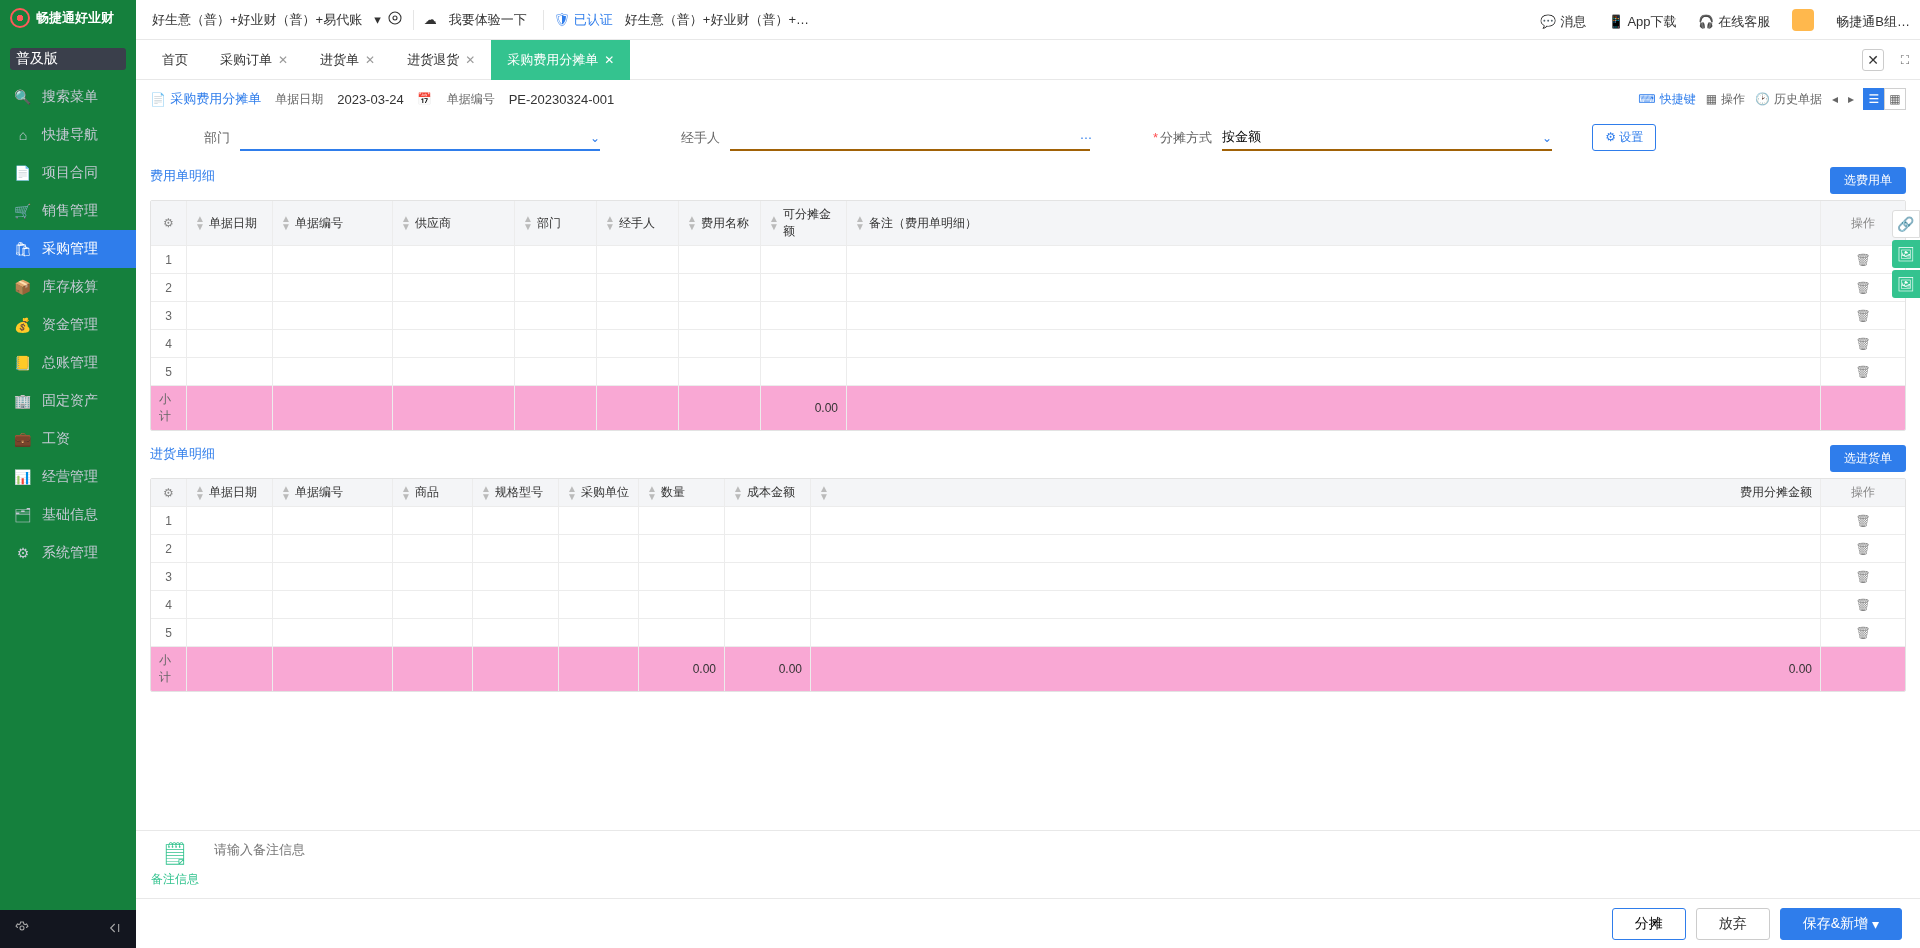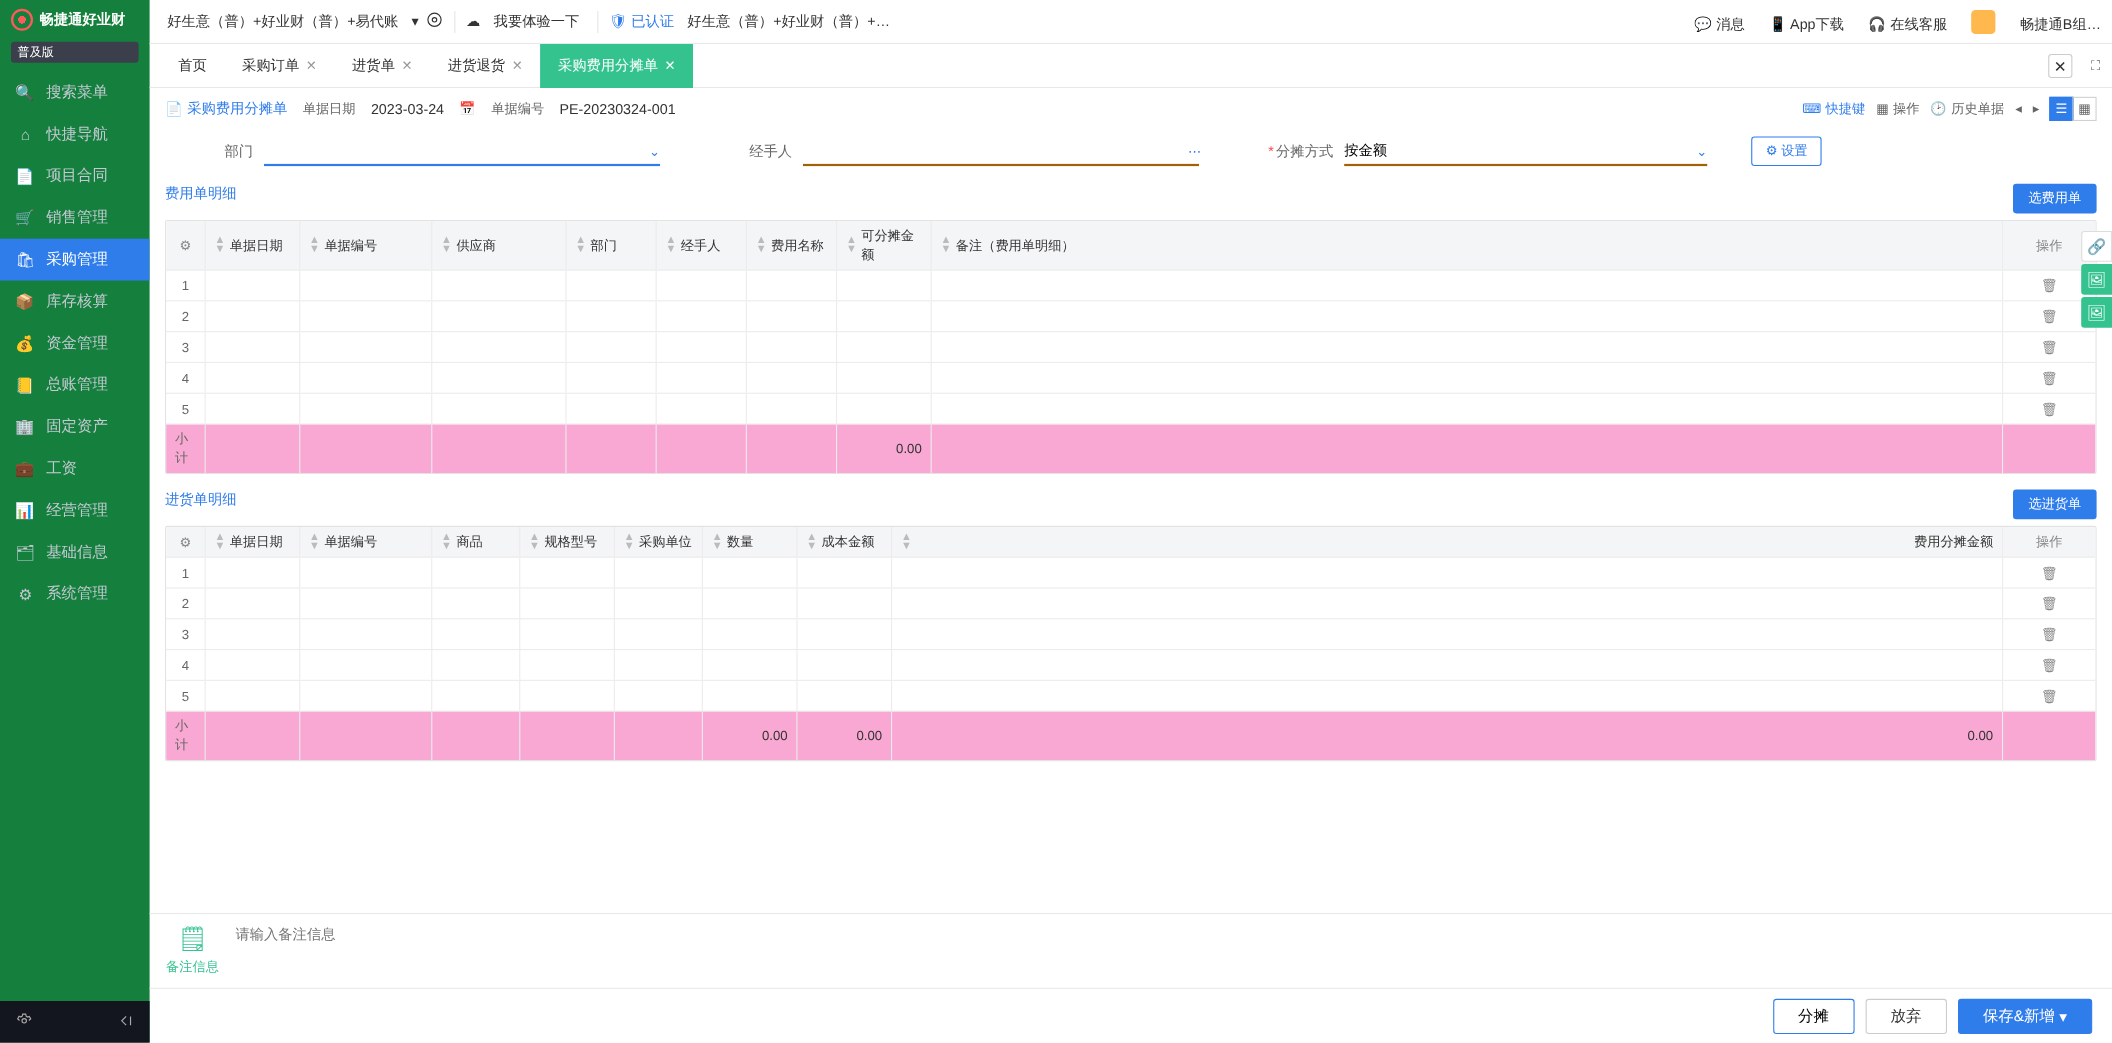--- a/index.html
+++ b/index.html
@@ -3,21 +3,21 @@
 <meta charset="utf-8">
 <style>
 *{box-sizing:border-box;margin:0;padding:0;font-family:"Microsoft YaHei",Arial,sans-serif}
 body{font-size:12px;color:#333;background:#fff;overflow:hidden}
 .app{display:flex;height:100vh;width:100vw}
 
 .sidebar{width:136px;background:#15803d;color:#c5c9d4;display:flex;flex-direction:column;flex-shrink:0}
 .brand{display:flex;align-items:center;padding:8px 10px;color:#fff}
 .brand-logo{width:20px;height:20px;border-radius:50%;background:radial-gradient(circle,#ff5a5a 30%,transparent 31%);border:2px solid #ff5a5a;margin-right:6px;position:relative}
 .brand-name{font-size:13px;font-weight:600}
-.brand-edition{font-size:11px;background:#3a3f4b;color:#fff;border-radius:3px;padding:2px 6px;margin:2px 10px 8px}
+.brand-edition{font-size:14px;background:#3a3f4b;color:#fff;border-radius:3px;padding:2px 6px;margin:12px 10px 8px}
 .nav{flex:1;overflow:auto}
 .nav-item{display:flex;align-items:center;height:38px;padding:0 14px;cursor:pointer;font-size:14px}
 .nav-item.active{background:#2f7deb;color:#fff}
 .nav-item .ic{width:18px;height:18px;margin-right:10px;display:inline-flex;align-items:center;justify-content:center}
 .sidebar-footer{height:38px;background:#13161f;display:flex;align-items:center;justify-content:space-between;padding:0 14px;color:#aaa}
 
 .main{flex:1;display:flex;flex-direction:column;min-width:0;position:relative}
 .topbar{height:40px;border-bottom:1px solid #e8e8e8;display:flex;align-items:center;padding:0 10px;gap:6px;font-size:13px}
 .topbar .seg{display:flex;align-items:center;gap:4px;padding:0 6px}
 .vsep{width:1px;height:20px;background:#e5e5e5;margin:0 4px}

